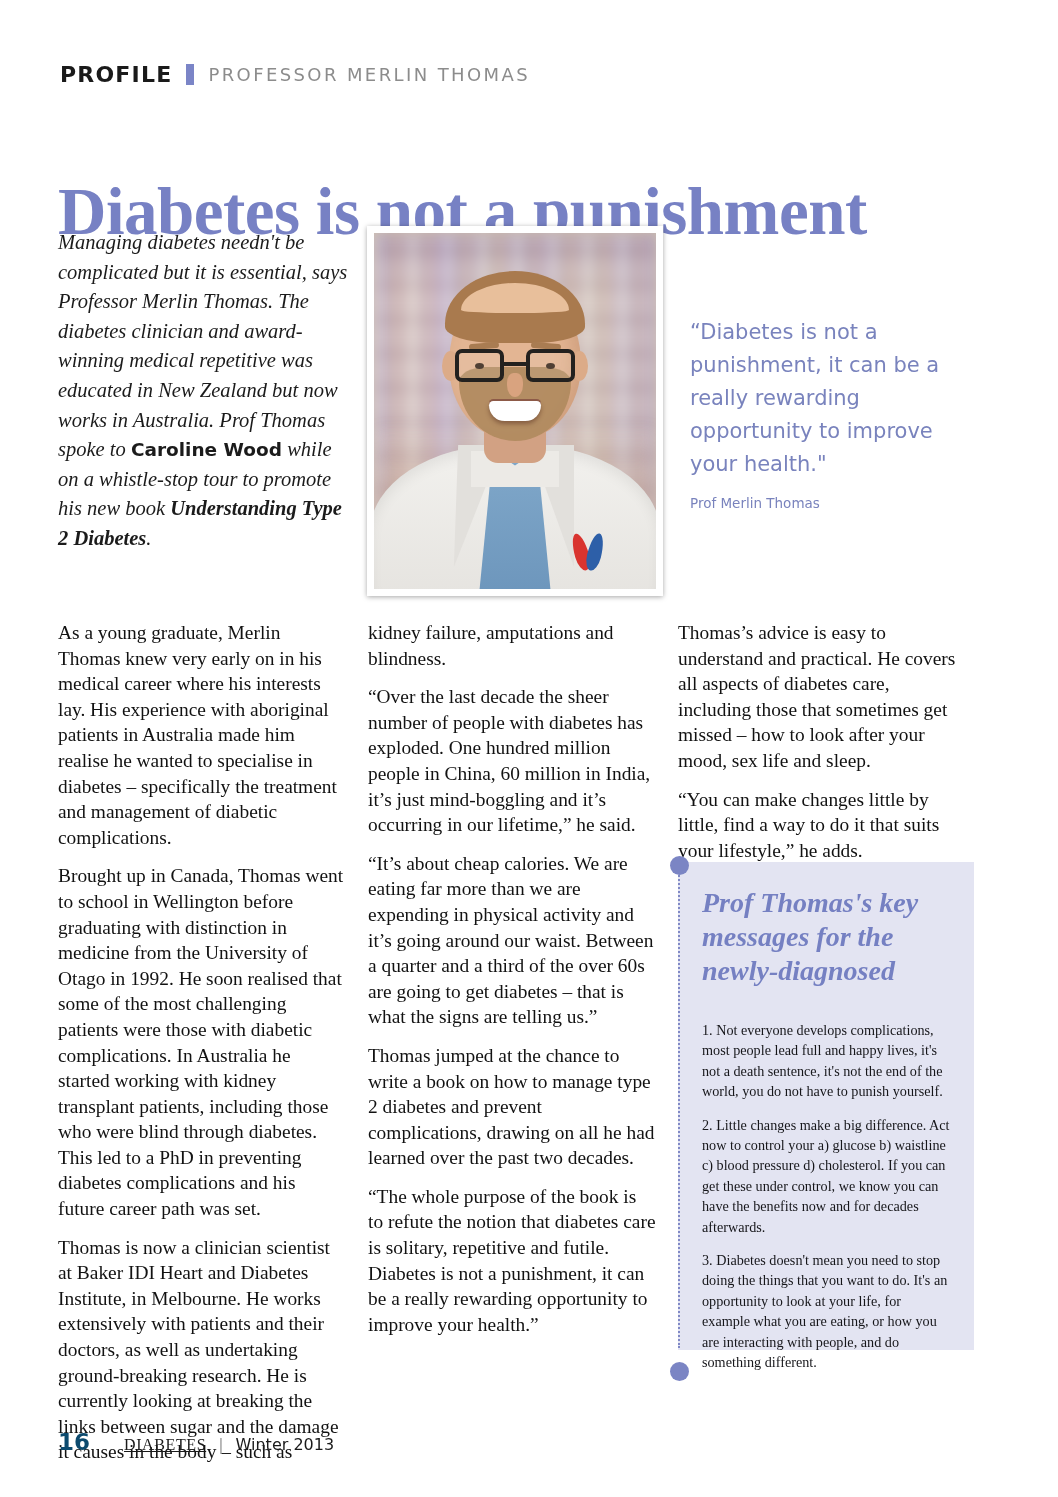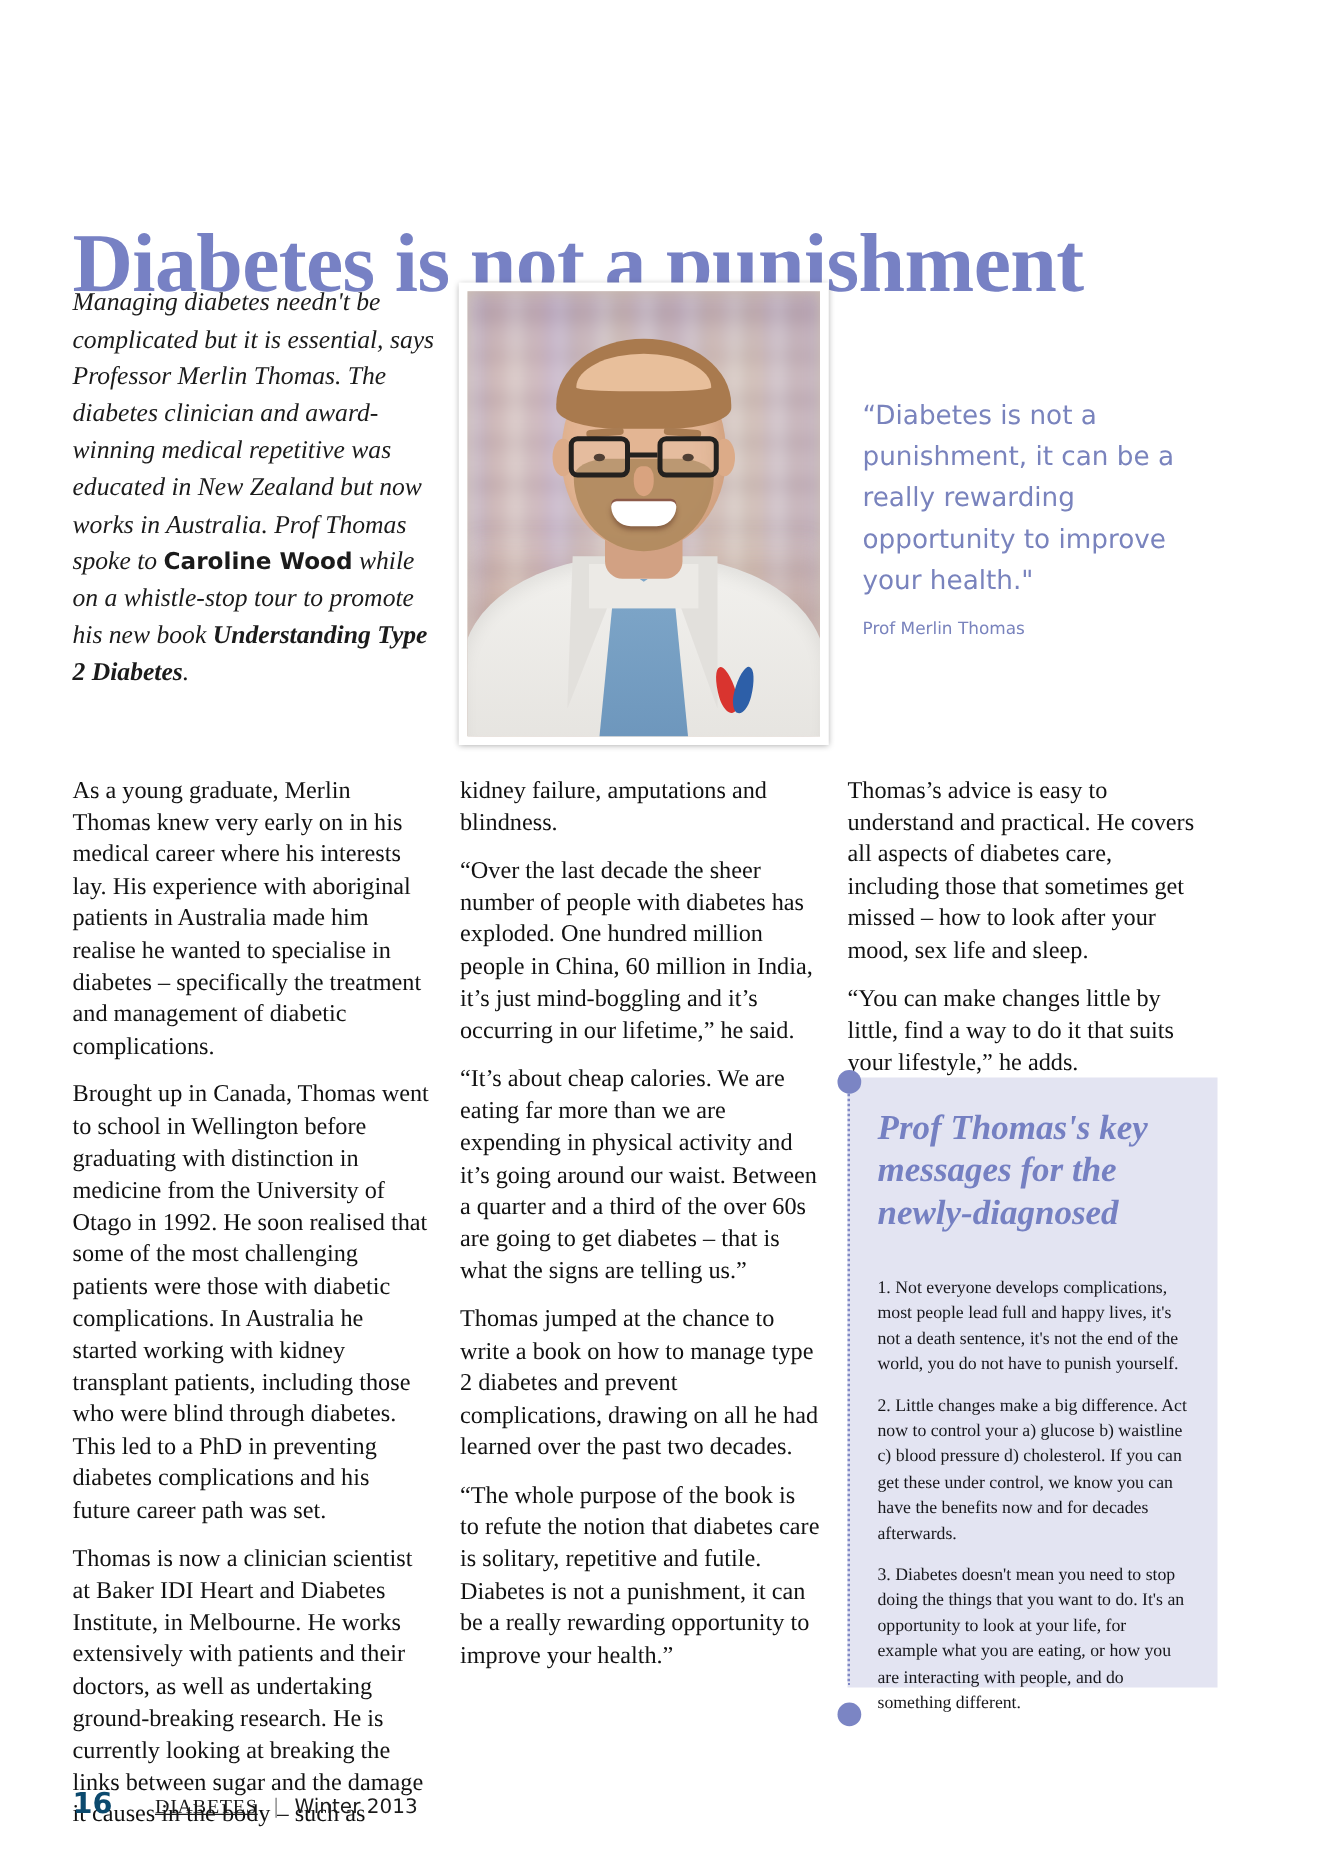--- a/index.html
+++ b/index.html
@@ -452,20 +452,25 @@
     font-size: 16px;
     color: #1a1a1a;
     margin-top: 14px;
   }
 </style>
 </head>
 <body>
 
 <div class="page">
 
+  <div class="kicker">
+    <span class="kicker-main">PROFILE</span>
+    <span class="kicker-square"></span>
+    <span class="kicker-sub">PROFESSOR MERLIN THOMAS</span>
+  </div>
 
   <h1 class="headline">Diabetes is not a punishment</h1>
 
   <div class="standfirst">
     <span>Managing diabetes needn't be complicated but it is essential, says Professor Merlin Thomas. The diabetes clinician and award-winning medical repetitive was educated in New Zealand but now works in Australia. Prof Thomas spoke to </span><b>Caroline Wood</b><span> while on a whistle-stop tour to promote his new book </span><i class="bookname">Understanding Type 2 Diabetes</i><span>.</span>
   </div>
 
   <div class="photo-frame">
     <div class="photo">
       <div class="bg-shelf"></div>

